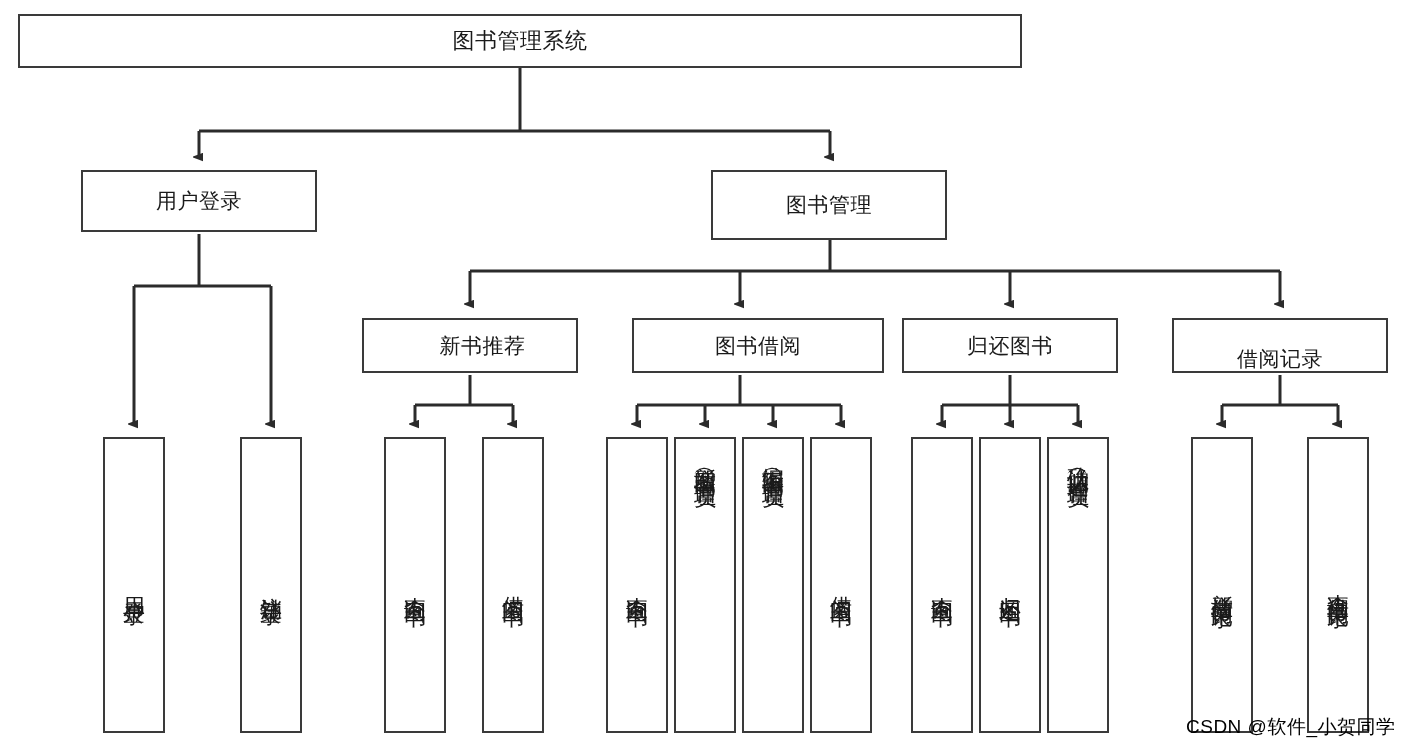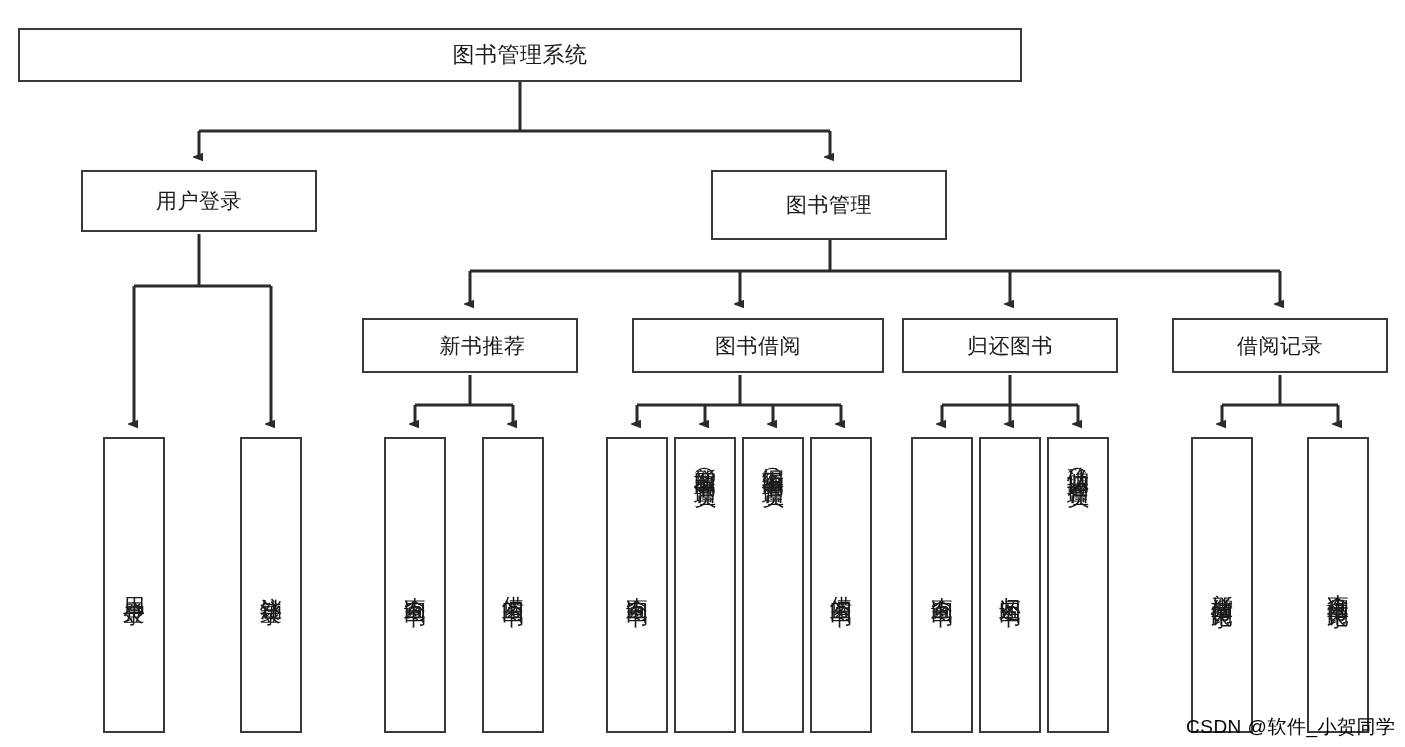--- a/index.html
+++ b/index.html
@@ -126,21 +126,21 @@
       <path d="M1010,405 L1010,424" marker-end="url(#arrow)"></path>
       <path d="M1078,405 L1078,424" marker-end="url(#arrow)"></path>
 
       <path d="M1280,375 L1280,405"></path>
       <path d="M1222,405 L1338,405"></path>
       <path d="M1222,405 L1222,424" marker-end="url(#arrow)"></path>
       <path d="M1338,405 L1338,424" marker-end="url(#arrow)"></path>
     </g>
   </svg>
 
-  <div class="node root horiz" style="left:18px; top:28px; width:1004px; height:54px;">
+  <div class="node root horiz" style="left:18px; top:14px; width:1004px; height:54px;">
     <span class="node-label">图书管理系统</span>
   </div>
 
   <div class="node horiz" style="left:81px; top:170px; width:236px; height:62px;">
     <span class="node-label">用户登录</span>
   </div>
 
   <div class="node horiz" style="left:711px; top:170px; width:236px; height:70px;">
     <span class="node-label">图书管理</span>
   </div>
@@ -150,21 +150,21 @@
   </div>
 
   <div class="node horiz" style="left:632px; top:318px; width:252px; height:55px;">
     <span class="node-label">图书借阅</span>
   </div>
 
   <div class="node horiz" style="left:902px; top:318px; width:216px; height:55px;">
     <span class="node-label">归还图书</span>
   </div>
 
-  <div class="node horiz" style="left:1172px; top:318px; width:216px; height:55px;">
+  <div class="node horiz" style="left:1172px; top:318px; width:216px; height:55px;align-items:flex-end;">
     <span class="node-label">借阅记录</span>
   </div>
 
   <div class="node leaf centered" style="left:103px; top:437px; width:62px; height:296px;">
     <span class="node-label">用户登录</span>
   </div>
 
   <div class="node leaf centered" style="left:240px; top:437px; width:62px; height:296px;">
     <span class="node-label">注销登录</span>
   </div>

